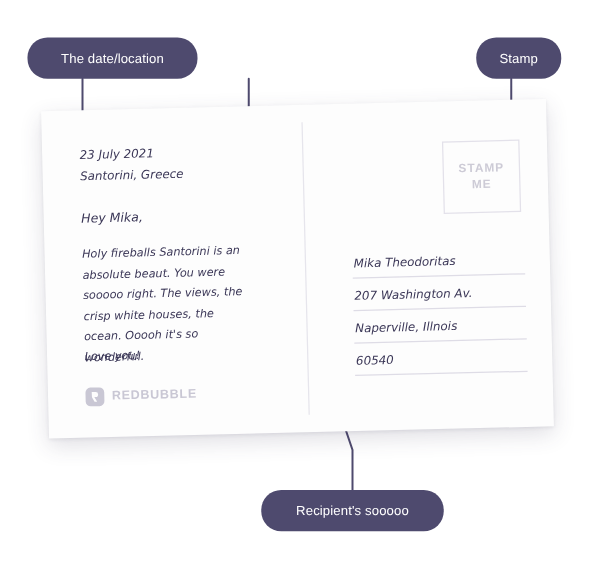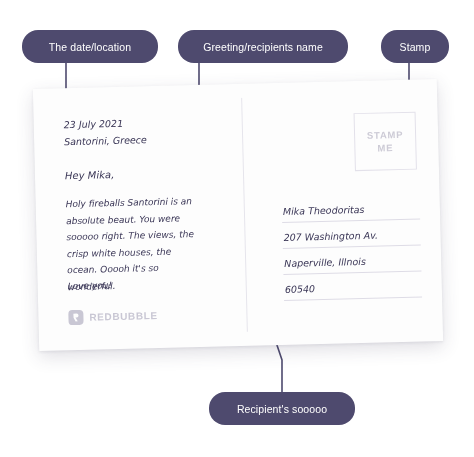--- a/index.html
+++ b/index.html
@@ -195,21 +195,20 @@
 
       <path d="M 199 63 L 199 174 L 152 177"></path>
 
       <path d="M 409 63 L 409 120 L 386 122"></path>
 
       <path d="M 282 392 L 282 360 L 259 292"></path>
     </g>
   </svg>
 
   <div class="callout" id="callout-date">The date/location</div>
-  <div class="callout" id="callout-greeting">Greeting/recipients name</div>
   <div class="callout" id="callout-stamp">Stamp</div>
   <div class="callout" id="callout-address">Recipient's sooooo</div>
 
   <div class="postcard">
 
     <div class="divider"></div>
 
     <div class="left-panel">
       <div class="hand" id="pc-date">23 July 2021</div>
       <div class="hand" id="pc-location">Santorini, Greece</div>

